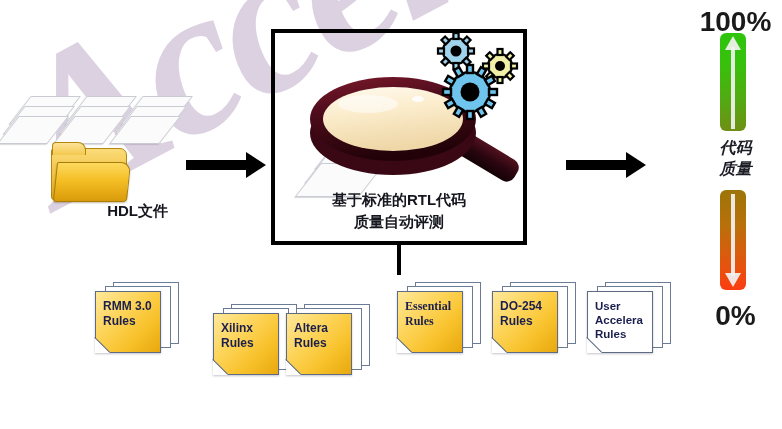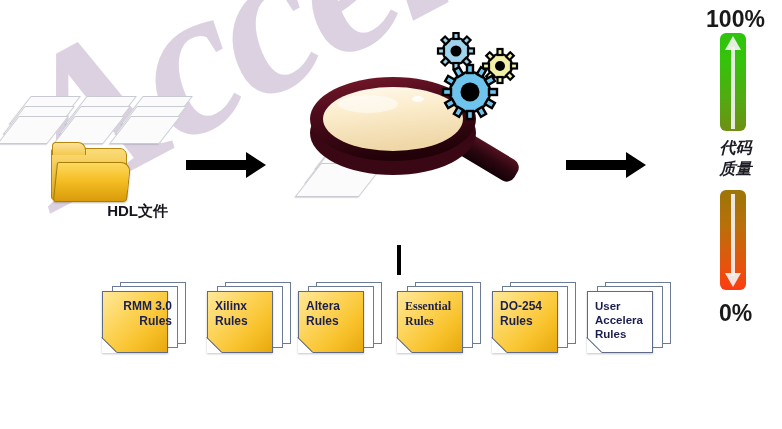--- a/index.html
+++ b/index.html
@@ -207,21 +207,21 @@
     color: #1a1f4e;
     white-space: pre-line;
   }
 
   
   #meter { position: absolute; left: 689px; top: 0px; width: 93px; height: 340px; z-index: 5; }
   .meter-pct {
     position: absolute;
     left: 0; width: 93px;
     text-align: center;
-    font-size: 23px;
+    font-size: 28px;
     font-weight: bold;
     color: #1a1a1a;
   }
   #meter-top-label { top: 6px; }
   #meter-bottom-label { top: 300px; }
   .meter-bar {
     position: absolute;
     left: 31px;
     width: 26px;
     border-radius: 6px;
@@ -279,20 +279,24 @@
     </div>
 
     <div class="caption" style="left:8px; top:202px; width:160px; text-align:right; font-size:15px;">HDL文件</div>
   </div>
 
   <div class="arrow layer" style="left:186px; top:152px; width:82px;">
     <div class="shaft" style="width:62px;"></div>
     <div class="head" style="left:60px;"></div>
   </div>
 
+  <div id="analysis-box">
+    <div id="analysis-text" style="white-space:pre-line;">基于标准的RTL代码
+质量自动评测</div>
+  </div>
 
   <div class="sheet-stack layer" style="left:306px; top:135px; width:86px; height:66px;">
     <div class="sheet" style="left:22px; top:0px; width:62px; height:32px;"></div>
     <div class="sheet" style="left:12px; top:14px; width:62px; height:32px;"></div>
     <div class="sheet" style="left:2px;  top:28px; width:62px; height:32px;"></div>
   </div>
 
   <div id="magnifier">
     <svg width="230" height="150" viewBox="0 0 230 150">
       <defs>
@@ -389,43 +393,43 @@
   </div>
 
   <div class="arrow layer" style="left:566px; top:152px; width:82px;">
     <div class="shaft" style="width:62px;"></div>
     <div class="head" style="left:60px;"></div>
   </div>
 
   <div id="connector"></div>
 
 
-  <div class="rule-stack" style="left:100px;text-align:right;">
+  <div class="rule-stack" style="left:93px;">
     <div class="card b2"></div>
     <div class="card b1"></div>
     <div class="card front">
       <div class="card-label">RMM 3.0
 Rules</div>
       <div class="fold"></div>
       <div class="foldline"></div>
     </div>
   </div>
 
-  <div class="rule-stack" style="left:205px;">
+  <div class="rule-stack" style="left:211px;margin-top:22px;">
     <div class="card b2"></div>
     <div class="card b1"></div>
     <div class="card front">
       <div class="card-label">Xilinx
 Rules</div>
       <div class="fold"></div>
       <div class="foldline"></div>
     </div>
   </div>
 
-  <div class="rule-stack" style="left:296px;">
+  <div class="rule-stack" style="left:284px;margin-top:22px;">
     <div class="card b2"></div>
     <div class="card b1"></div>
     <div class="card front">
       <div class="card-label">Altera
 Rules</div>
       <div class="fold"></div>
       <div class="foldline"></div>
     </div>
   </div>
 

